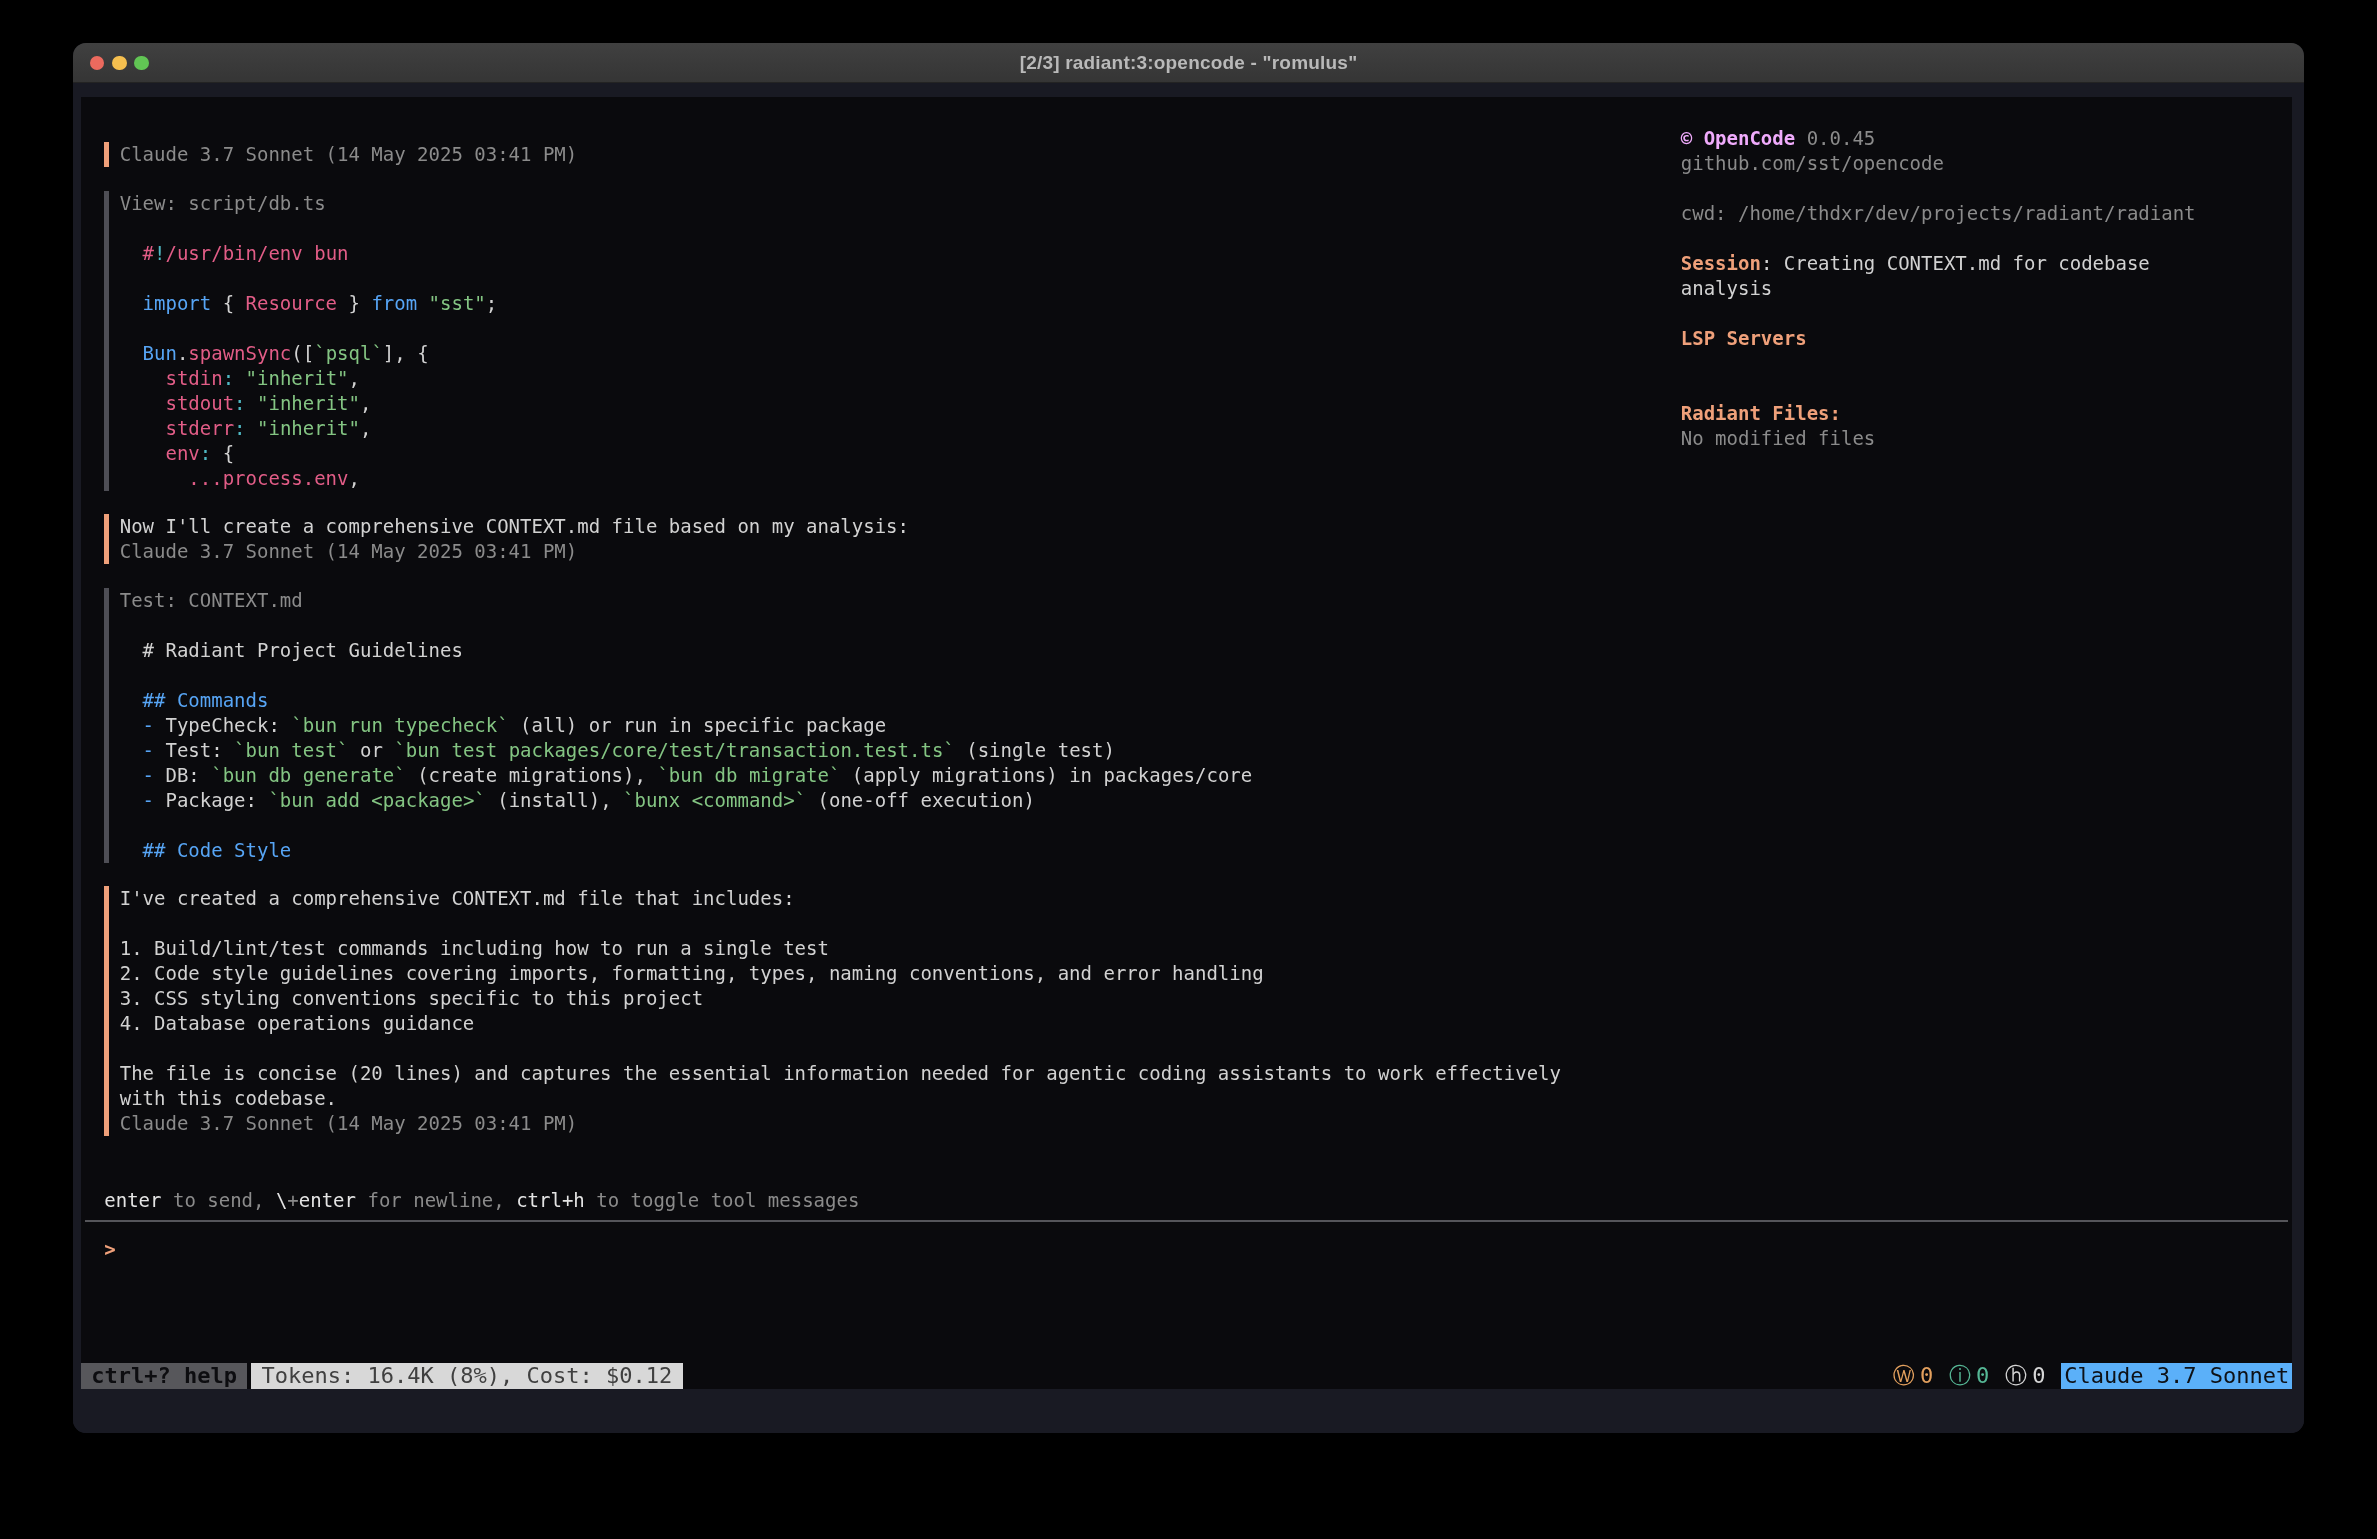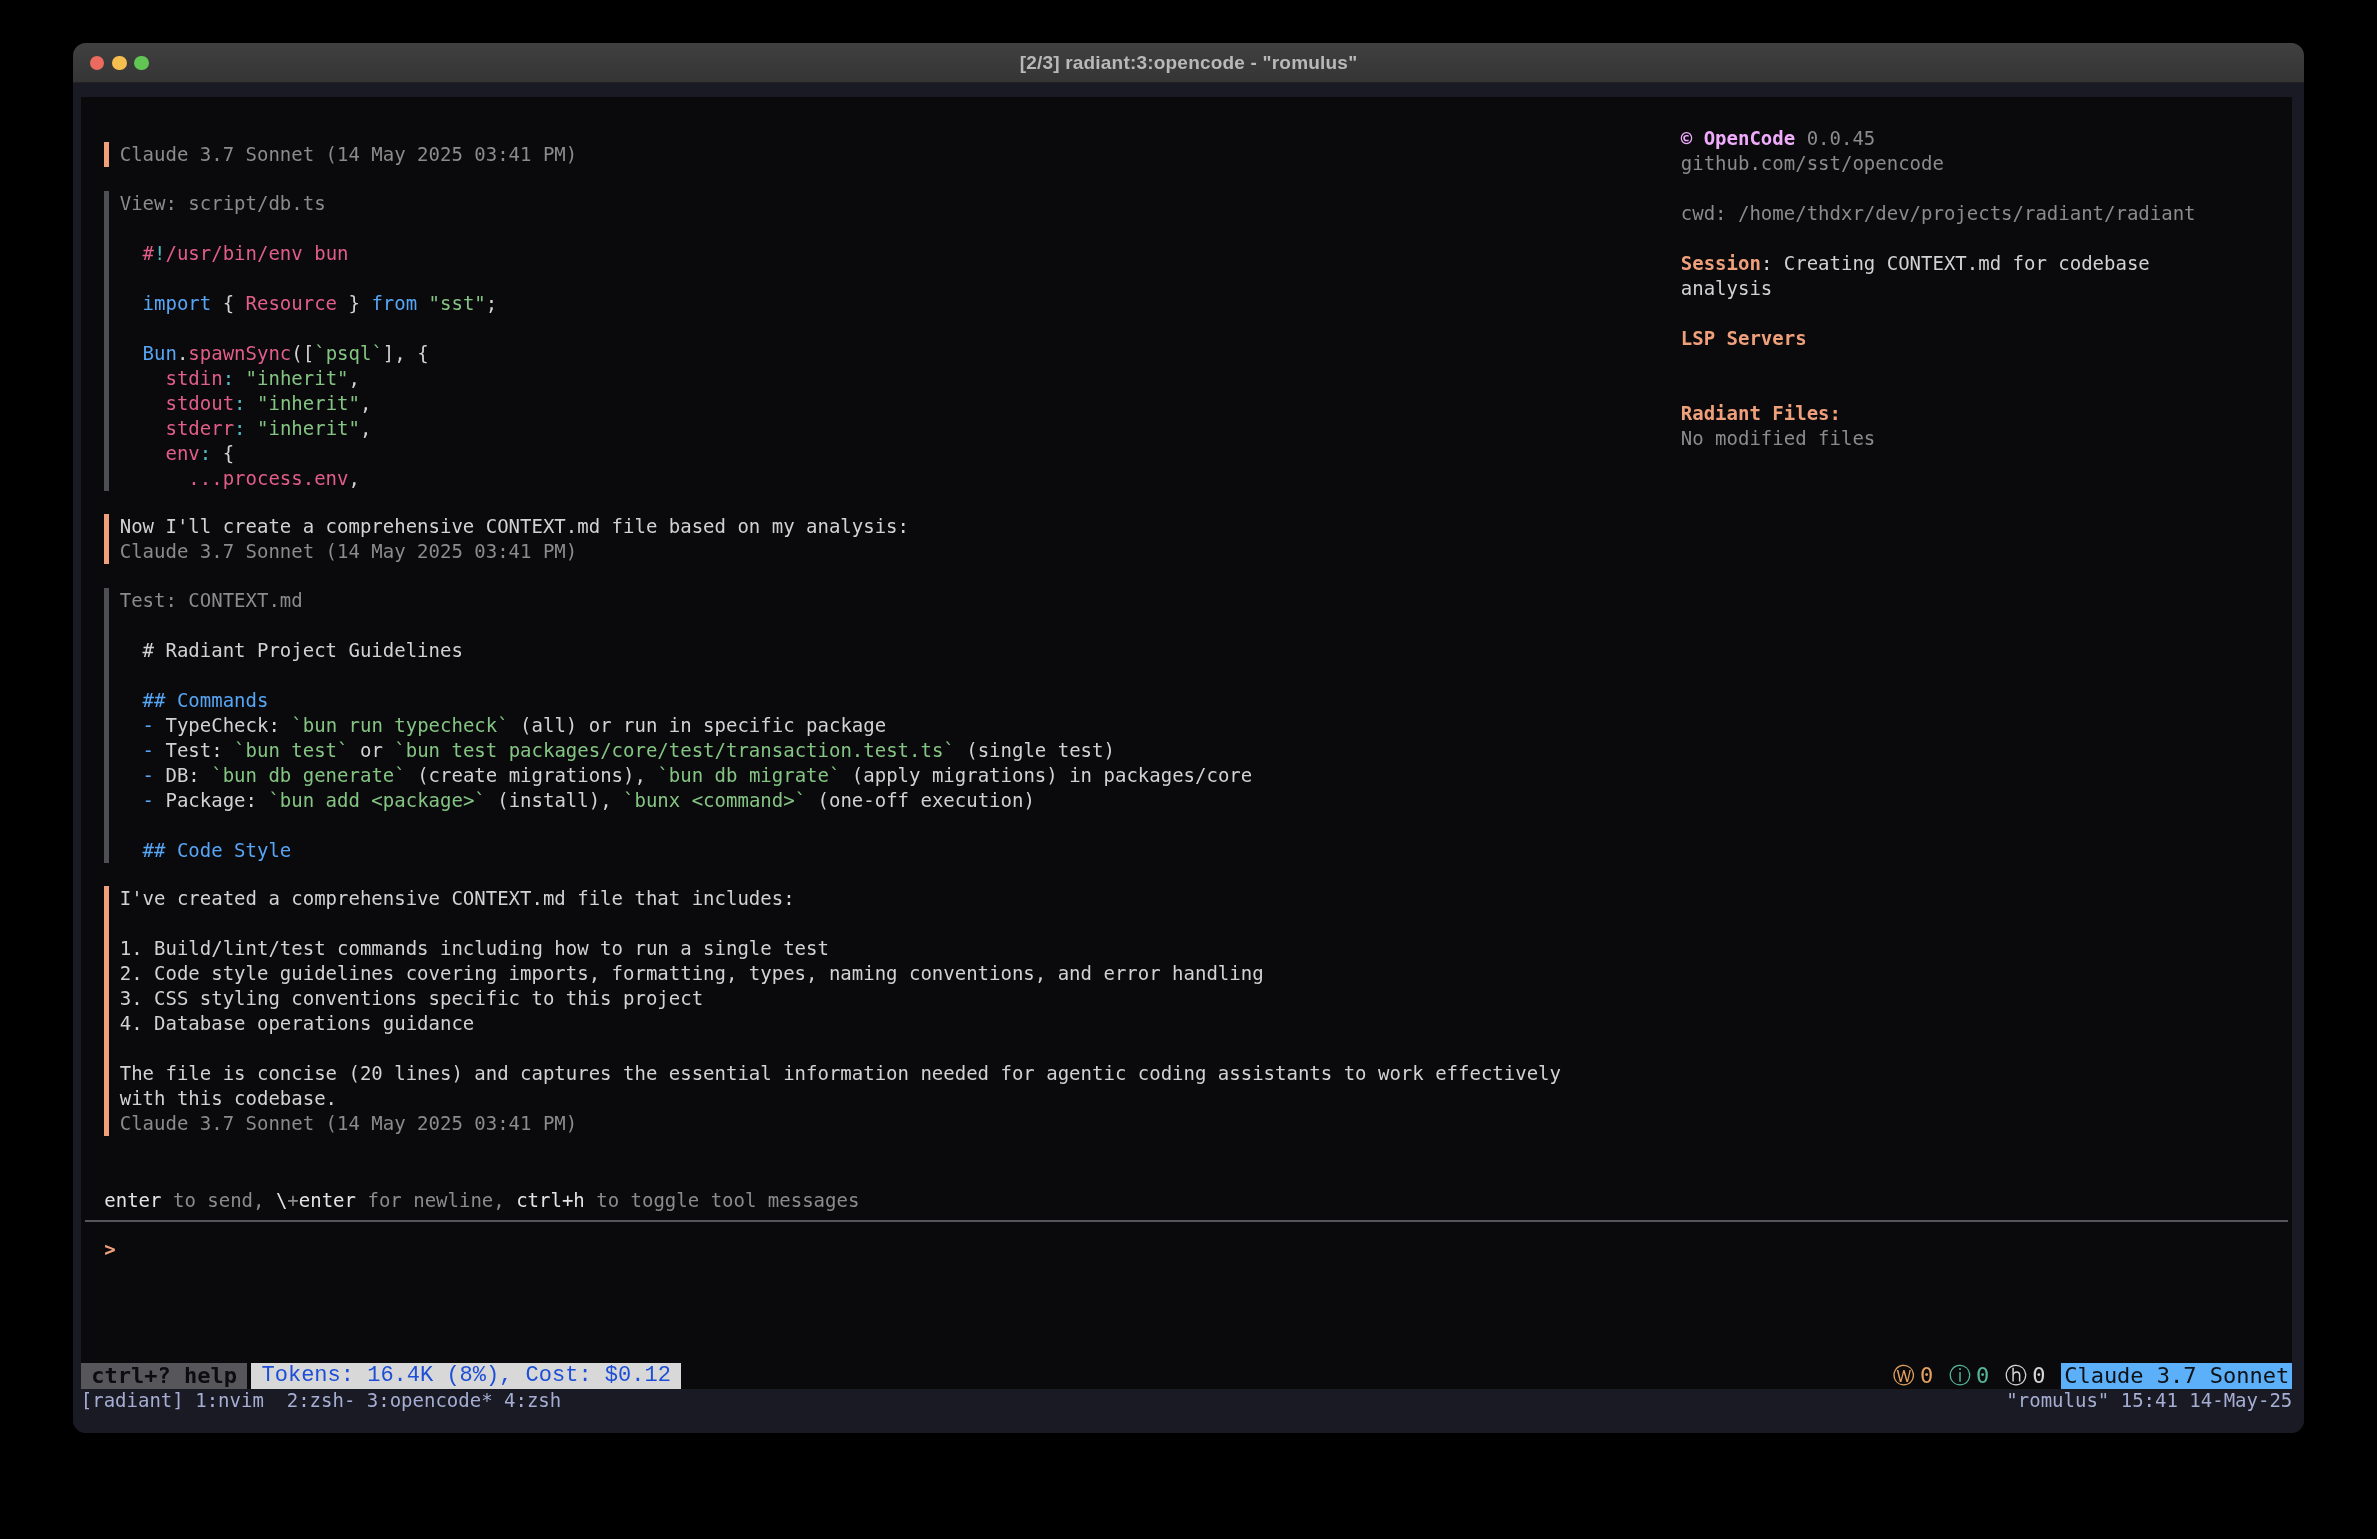--- a/index.html
+++ b/index.html
@@ -51,21 +51,21 @@
   .divider { position:absolute; left:3.9px; right:3.9px; top:1123px; height:2px; background:#55555a; }
   .prompt-row { position:absolute; left:23.5px; top:1140px; height:25px; }
   .prompt-caret { color:#efa07a; font-weight:bold; }
   .prompt-input { display:inline-block; min-width:783px; height:25px; vertical-align:top; }
 
   
   .statusbar { position:absolute; left:0; right:0; bottom:0; height:26px;
                display:flex; align-items:stretch; font-size:22px; line-height:26px; }
   .chip { padding:0 10.4px; white-space:pre; }
   .chip.help   { background:#57575b; color:#0d0d10; font-weight:bold; margin-right:3.9px; }
-  .chip.tokens { background:#d8d8d8; color:#1d4ed8;font-family:Liberation Mono, monospace; }
+  .chip.tokens { background:#d8d8d8; color:#404040; }
   .sb-spacer { flex:1; }
   .diag { margin-right:15.7px; white-space:pre; }
   .diag .ico { margin-right:5.2px; font-family:"DejaVu Sans","DejaVu Sans Mono",sans-serif; }
   .d-warn { color:#e3a05e; }
   .d-info { color:#56b896; }
   .d-hint { color:#d6d6d6; }
   .chip.model { background:#5bb0f9; color:#0e1116; padding:0 3px; }
 
   
   .tmuxbar { position:absolute; left:7.8px; right:11.7px; bottom:19.6px; height:25px;
@@ -167,22 +167,17 @@
           <span class="chip help">ctrl+? help</span>
           <span class="chip tokens">Tokens: 16.4K (8%), Cost: $0.12</span>
           <span class="sb-spacer"></span>
           <span class="diag d-warn"><span class="ico">Ⓦ</span><span>0</span></span>
           <span class="diag d-info"><span class="ico">ⓘ</span><span>0</span></span>
           <span class="diag d-hint"><span class="ico">ⓗ</span><span>0</span></span>
           <span class="chip model">Claude 3.7 Sonnet</span>
         </div>
       </div>
 
-      <div class="tmuxbar">
-        <span>[radiant] 1:nvim  2:zsh- 3:opencode* 4:zsh</span>
-        <span class="tmux-spacer"></span>
-        <span>"romulus" 15:41 14-May-25</span>
-      </div>
     </div>
 
   </div>
 </div>
 
 
 </body></html>

